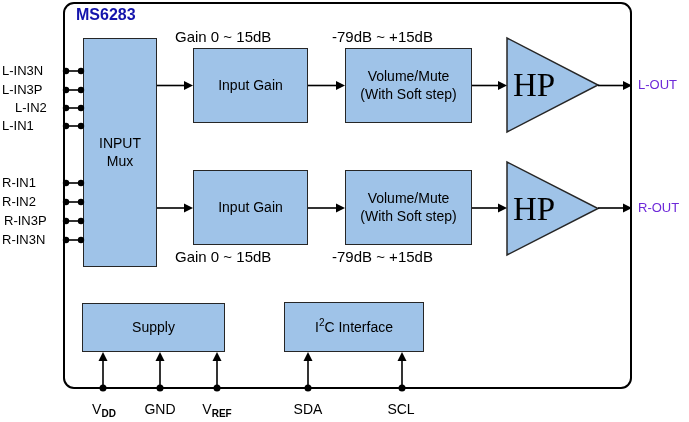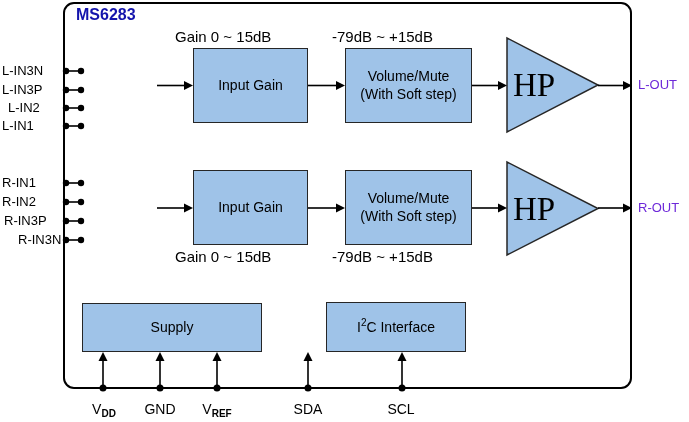--- a/index.html
+++ b/index.html
@@ -103,20 +103,24 @@
   .dot { fill: var(--line, #000); stroke: none; }
   .tri { fill: var(--block-fill, #9FC3E8); stroke: var(--block-border, #262626); stroke-width: 1.5px; }
 </style>
 </head>
 <body>
 
 <div id="stage">
 
   <div id="title">MS6283</div>
 
+  <div class="block" style="left:83px; top:38px; width:74px; height:229px;">
+    <span>INPUT</span>
+    <span>Mux</span>
+  </div>
 
   <div class="annot" style="left:175px; top:28px; width:150px;">Gain 0 ~ 15dB</div>
   <div class="block" style="left:193px; top:48px; width:115px; height:75px;">
     <span>Input Gain</span>
   </div>
   <div class="annot" style="left:332px; top:28px; width:150px;">-79dB ~ +15dB</div>
   <div class="block" style="left:345px; top:48px; width:127px; height:75px;">
     <span>Volume/Mute</span>
     <span>(With Soft step)</span>
   </div>
@@ -124,35 +128,35 @@
   <div class="block" style="left:193px; top:170px; width:115px; height:75px;">
     <span>Input Gain</span>
   </div>
   <div class="annot" style="left:175px; top:248px; width:150px;">Gain 0 ~ 15dB</div>
   <div class="block" style="left:345px; top:170px; width:127px; height:75px;">
     <span>Volume/Mute</span>
     <span>(With Soft step)</span>
   </div>
   <div class="annot" style="left:332px; top:248px; width:150px;">-79dB ~ +15dB</div>
 
-  <div class="block" style="left:82px; top:303px; width:180px; height:49px;">
+  <div class="block" style="left:82px; top:303px; width:143px; height:49px;">
     <span>Supply</span>
   </div>
-  <div class="block" style="left:284px; top:302px; width:140px; height:50px;margin-left:42px;">
+  <div class="block" style="left:284px; top:302px; width:140px; height:50px;">
     <span><span>I</span><span class="sup">2</span><span>C Interface</span></span>
   </div>
 
   <div class="pin-label" style="left:2px; top:63px;">L-IN3N</div>
   <div class="pin-label" style="left:2px; top:82px;">L-IN3P</div>
-  <div class="pin-label" style="left:8px; top:100px;">L-IN2</div>
+  <div class="pin-label" style="left:15px; top:100px;">L-IN2</div>
   <div class="pin-label" style="left:2px; top:118px;">L-IN1</div>
   <div class="pin-label" style="left:2px; top:175px;">R-IN1</div>
   <div class="pin-label" style="left:2px; top:194px;">R-IN2</div>
   <div class="pin-label" style="left:4px; top:213px;">R-IN3P</div>
-  <div class="pin-label" style="left:18px; top:232px;">R-IN3N</div>
+  <div class="pin-label" style="left:2px; top:232px;">R-IN3N</div>
 
   <div class="out-label" style="left:638px; top:77px;">L-OUT</div>
   <div class="out-label" style="left:638px; top:200px;">R-OUT</div>
 
   <div class="bottom-label" style="left:79px; top:399px;"><span>V</span><sub>DD</sub></div>
   <div class="bottom-label" style="left:135px; top:399px;"><span>GND</span><sub></sub></div>
   <div class="bottom-label" style="left:192px; top:399px;"><span>V</span><sub>REF</sub></div>
   <div class="bottom-label" style="left:283px; top:399px;"><span>SDA</span><sub></sub></div>
   <div class="bottom-label" style="left:376px; top:399px;"><span>SCL</span><sub></sub></div>
 

